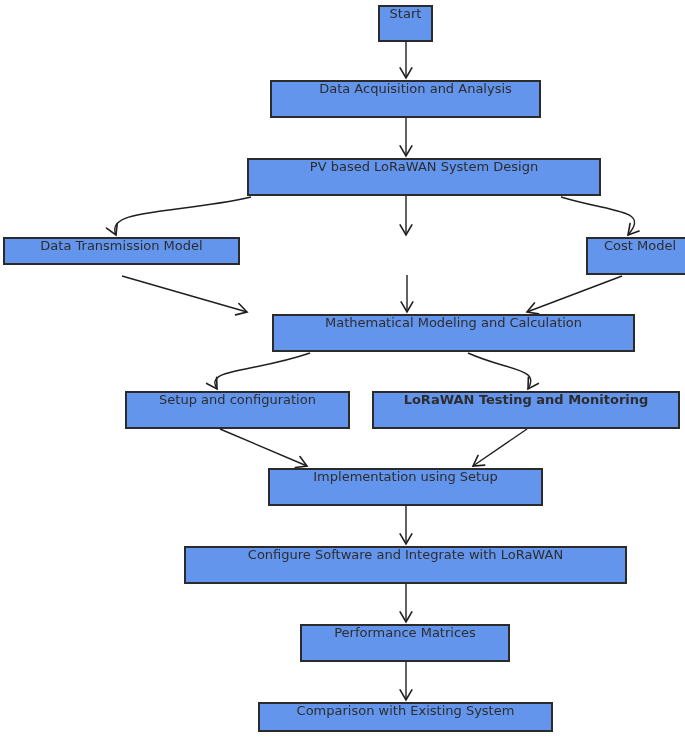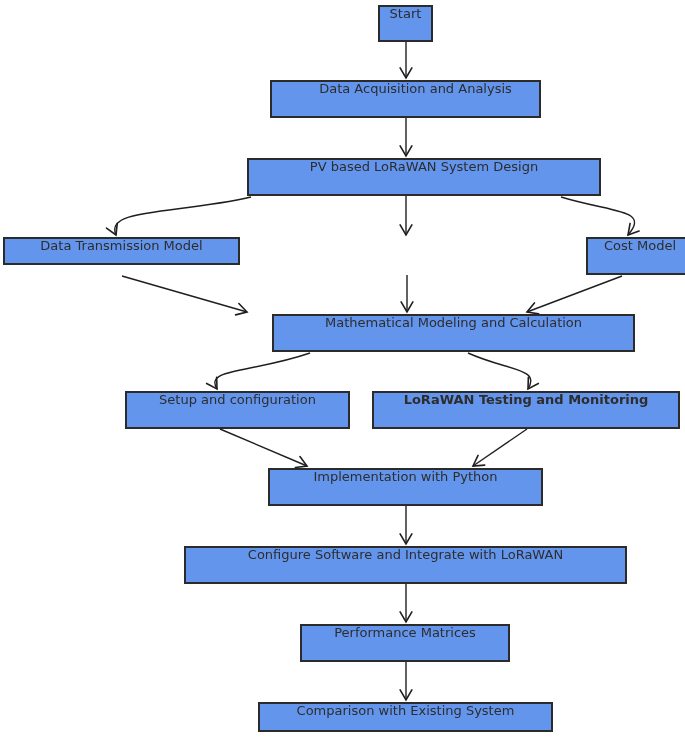--- a/index.html
+++ b/index.html
@@ -94,21 +94,21 @@
     <div class="node" style="left: 224px; top: 314px; width: 363px; height: 38px; margin-left: 48px;">
       <span class="node-label">Mathematical Modeling and Calculation</span>
     </div>
     <div class="node" style="left: 110px; top: 391px; width: 225px; height: 38px; margin-left: 15px;">
       <span class="node-label">Setup and configuration</span>
     </div>
     <div class="node" style="left: 372px; top: 391px; width: 308px; height: 38px; font-weight: bold;">
       <span class="node-label">LoRaWAN Testing and Monitoring</span>
     </div>
     <div class="node" style="left: 268px; top: 468px; width: 275px; height: 38px;">
-      <span class="node-label">Implementation with Python</span>
+      <span class="node-label">Implementation using Setup</span>
     </div>
     <div class="node" style="left: 300px; top: 624px; width: 210px; height: 38px;">
       <span class="node-label">Performance Matrices</span>
     </div>
     <div class="node" style="left: 184px; top: 546px; width: 443px; height: 38px;">
       <span class="node-label">Configure Software and Integrate with LoRaWAN</span>
     </div>
     <div class="node" style="left: 258px; top: 702px; width: 295px; height: 30px;">
       <span class="node-label">Comparison with Existing System</span>
     </div>

